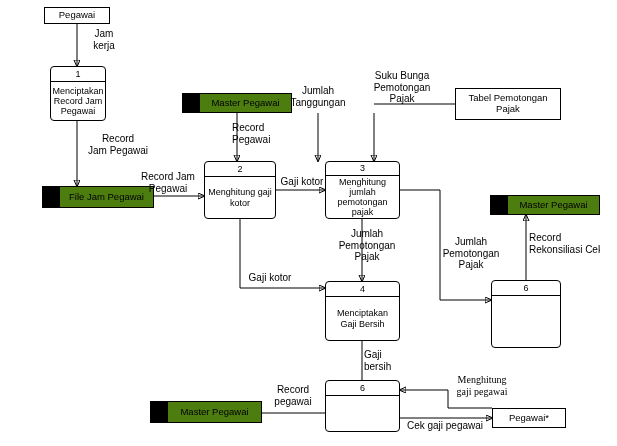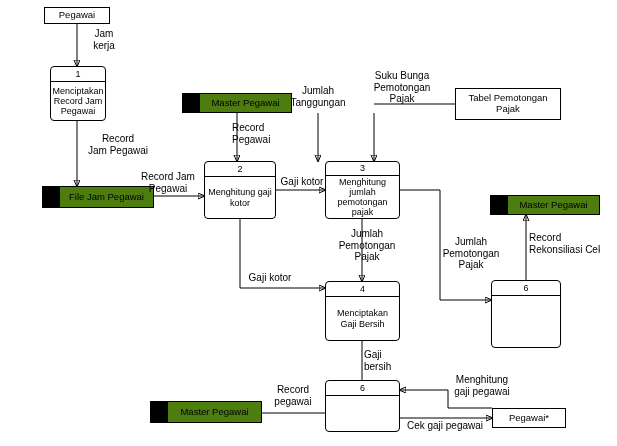--- a/index.html
+++ b/index.html
@@ -212,21 +212,21 @@
 Pajak</div>
 
   <div class="lbl" style="left:242px;top:272px;width:56px;">Gaji kotor</div>
 
   <div class="lbl" style="left:529px;top:232px;width:78px;text-align:left;">Record
 Rekonsiliasi Cek</div>
 
   <div class="lbl" style="left:364px;top:349px;width:44px;text-align:left;">Gaji
 bersih</div>
 
-  <div class="lbl" style="left:443px;top:374px;width:78px;">Menghitung
+  <div class="lbl" style="left:443px;top:374px;width:78px;font-family:Liberation Serif, serif;">Menghitung
 gaji pegawai</div>
 
   <div class="lbl" style="left:262px;top:384px;width:62px;">Record
 pegawai</div>
 
   <div class="lbl" style="left:398px;top:420px;width:94px;">Cek gaji pegawai</div>
 
 </div>
 
 </body></html>

